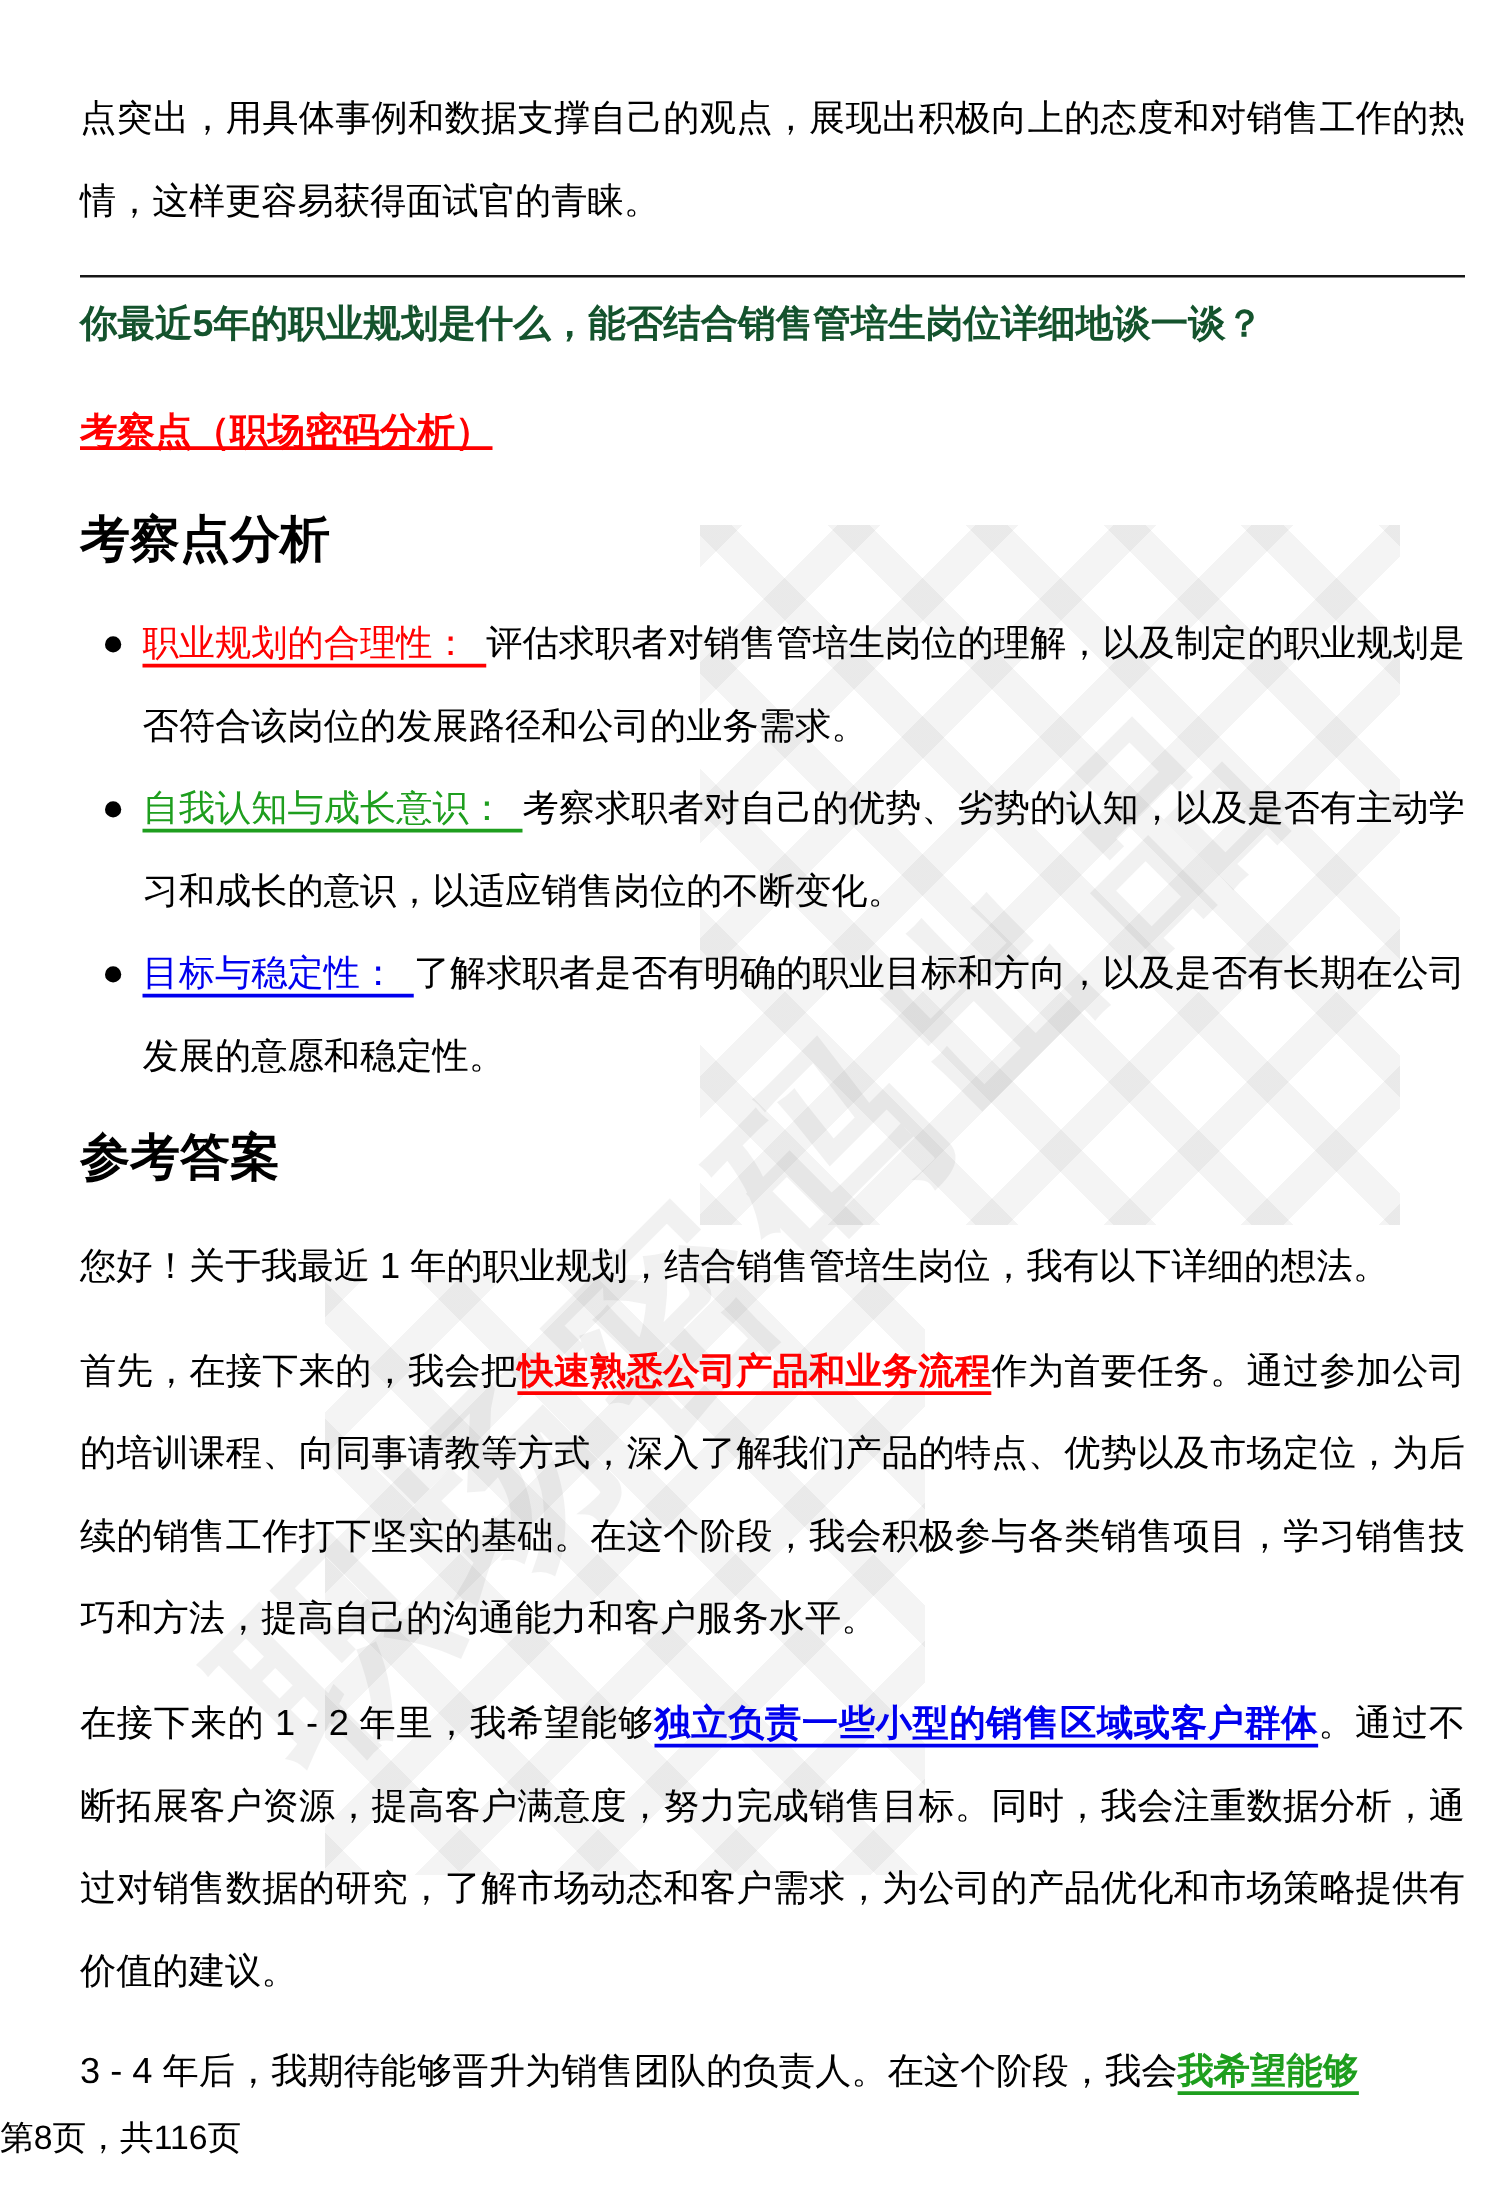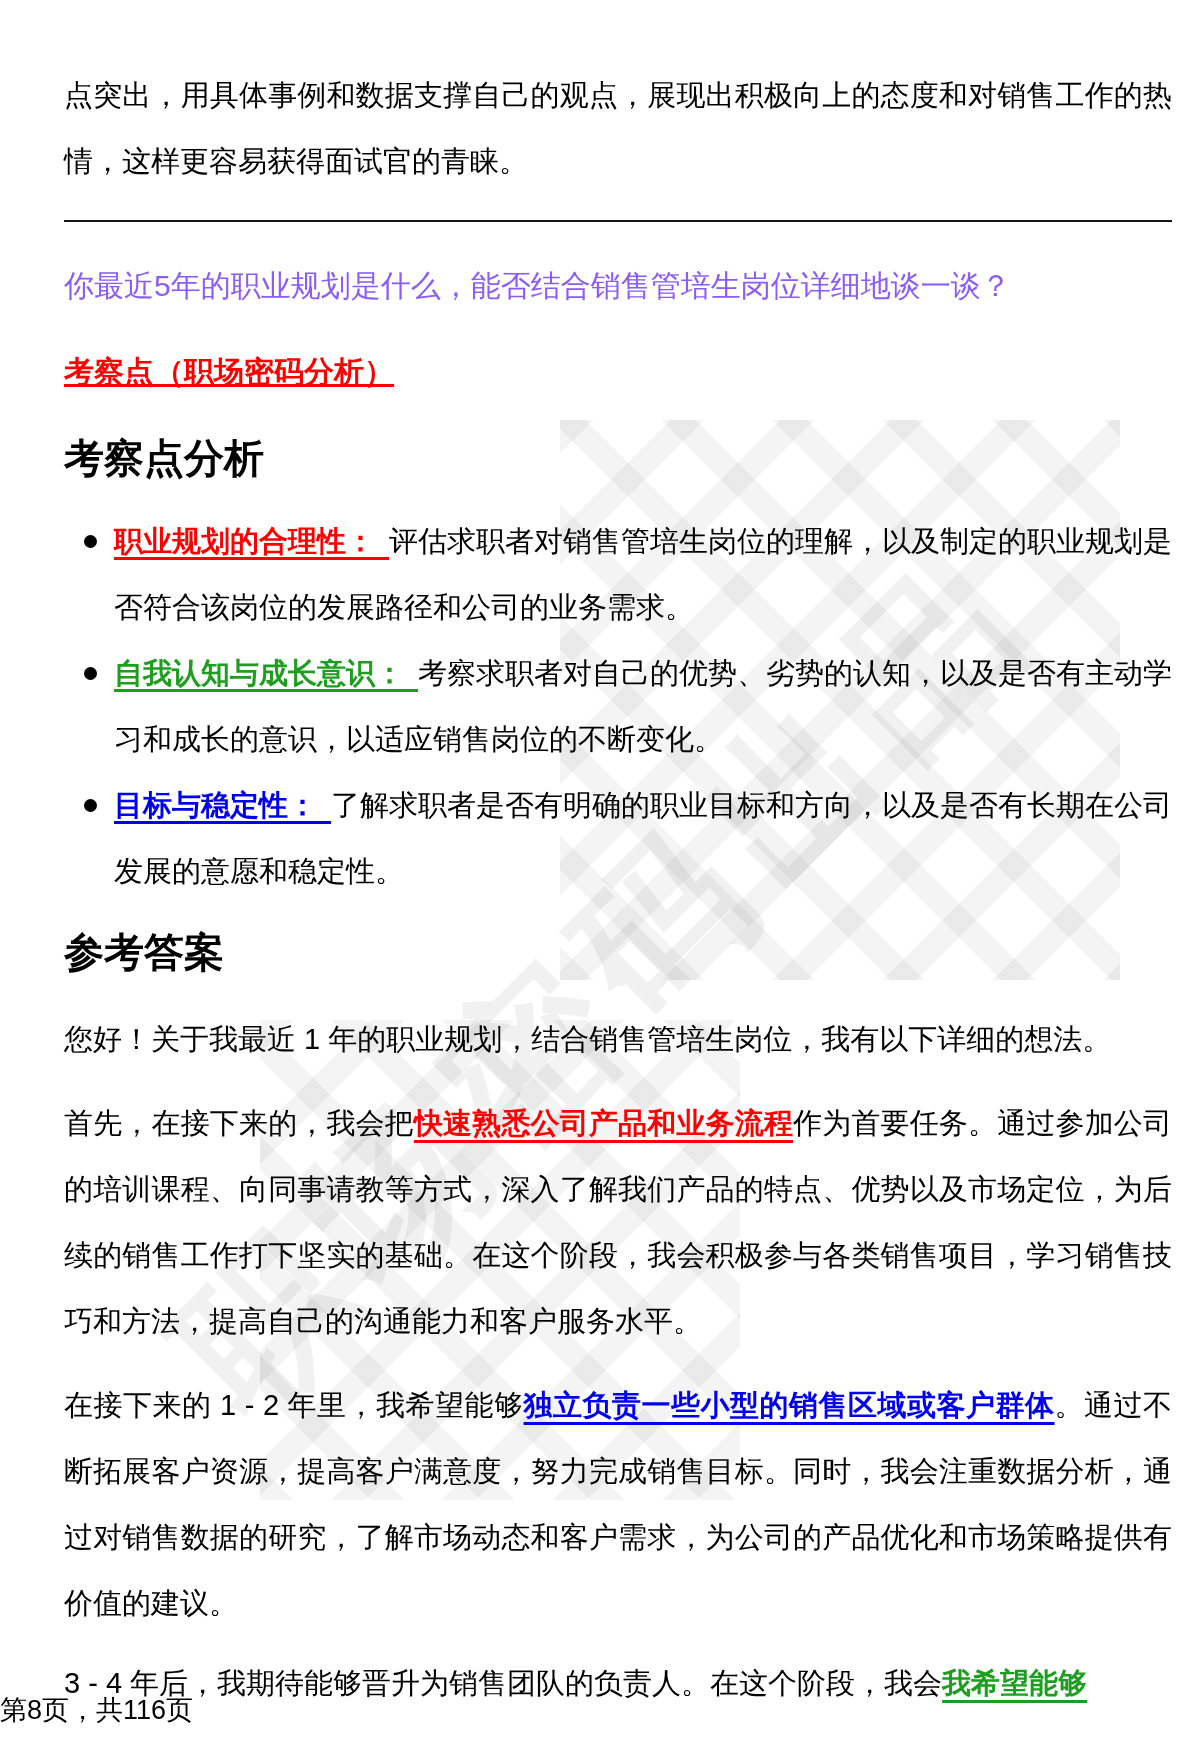--- a/index.html
+++ b/index.html
@@ -28,35 +28,35 @@
   }
   .wp-1 { left:560px; top:420px;  width:560px; height:560px; }
   .wp-2 { left:260px; top:1020px; width:480px; height:480px; }
   
   .content { position:relative; z-index:1; padding:62px 28px 0 64px; }
   .para {
     font-size:29px; line-height:66px; margin:0;
     text-align:justify; text-justify:inter-ideograph;
   }
   .divider { border:none; border-top:2px solid #161616; margin:26px 0 0 0; }
-  .q-title { color:#8b5cf6; font-weight:normal; font-size:30px; line-height:44px; margin:42px 0 0 0; }
+  .q-title { color:#14532d; font-weight:bold; font-size:30px; line-height:44px; margin:16px 0 0 0; }
   .q-sub   { color:#ff0000; font-weight:bold; font-size:30px; line-height:44px; margin:42px 0 0 0;text-decoration:underline; }
   .h2      { font-size:40px; font-weight:bold; line-height:48px; margin:40px 0 0 0; }
   .h2-answer { margin-top:24px; }
   ul.bullets { list-style:none; margin:26px 0 0 0; padding:0; }
   .bullet {
     position:relative; padding-left:50px;
     font-size:29px; line-height:66px;
     text-align:justify; text-justify:inter-ideograph;
   }
   .bullet .dot {
     position:absolute; left:20px; top:27px;
     width:13px; height:13px; border-radius:50%; background:#000;
   }
-  .lead { font-weight:bold; border-bottom:3px solid currentColor; padding-right:14px; }
+  .lead { font-weight:normal; border-bottom:3px solid currentColor; padding-right:14px; }
   .red   { color:#ff0000; }
   .blue  { color:#0000ee; }
   .green { color:#1e9e1e; }
   .hl {
     font-weight:bold; text-decoration:underline;
     text-decoration-thickness:2.5px; text-underline-offset:7px;
   }
   .mt-first { margin-top:30px; }
   .mt-para  { margin-top:18px; }
   .mt-last  { margin-top:14px; }

